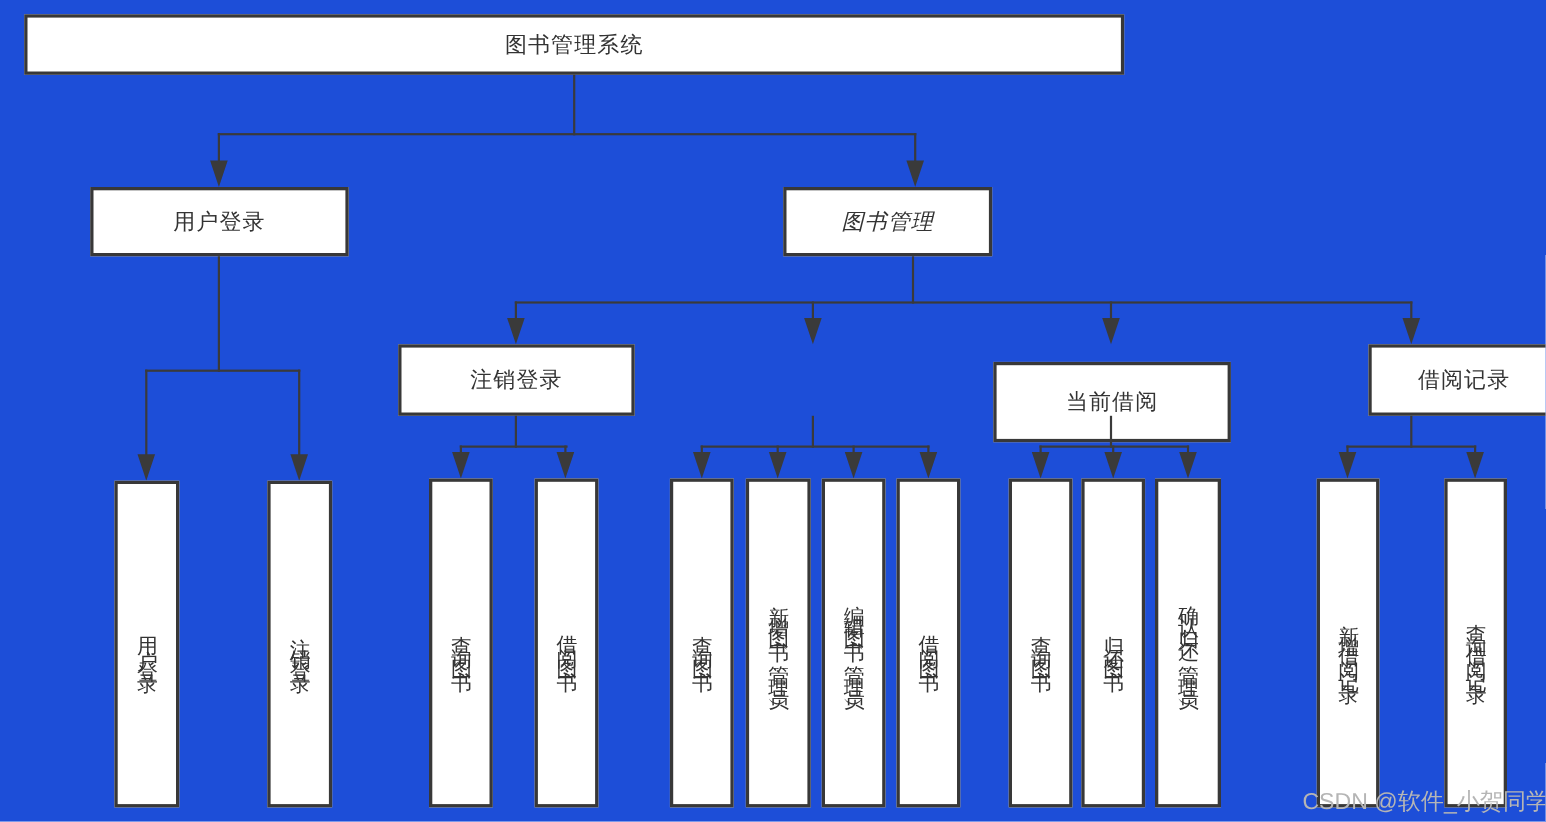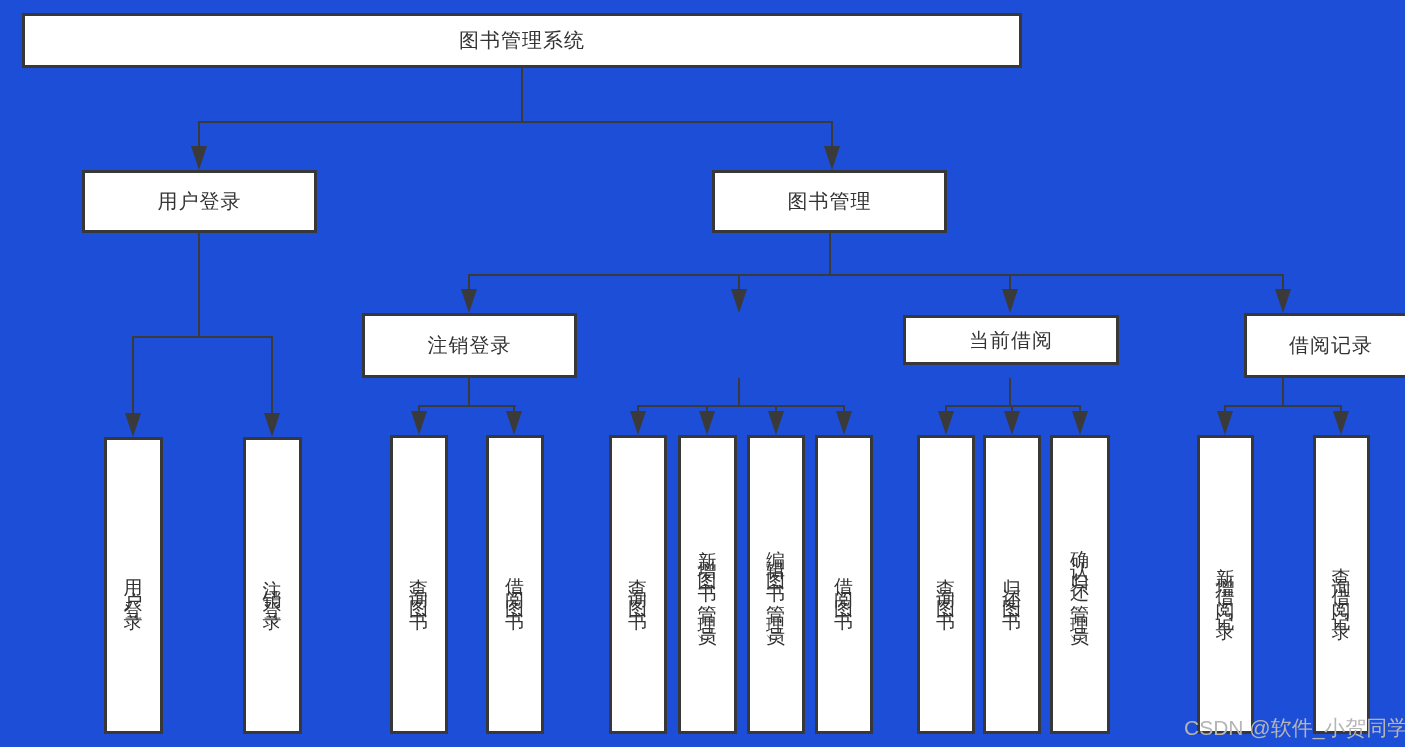--- a/index.html
+++ b/index.html
@@ -70,42 +70,42 @@
   <div class="box" style="left:22px; top:13px; width:1000px; height:55px;">图书管理系统</div>
 
   <div class="vl" style="left:521px; top:68px; height:55px;"></div>
   <div class="hl" style="left:198px; top:121px; width:635px;"></div>
   <div class="vl" style="left:198px; top:121px; height:29px;"></div>
   <div class="arr" style="left:191px; top:146px;"></div>
   <div class="vl" style="left:831px; top:121px; height:29px;"></div>
   <div class="arr" style="left:824px; top:146px;"></div>
 
   <div class="box" style="left:82px; top:170px; width:235px; height:63px;">用户登录</div>
-  <div class="box" style="left:712px; top:170px; width:235px; height:63px;">图书管理</div>
+  <div class="box" style="left:712px; top:170px; width:190px; height:63px;font-style:italic;">图书管理</div>
 
   <div class="vl" style="left:198px; top:233px; height:105px;"></div>
   <div class="hl" style="left:132px; top:336px; width:141px;"></div>
   <div class="vl" style="left:132px; top:336px; height:81px;"></div>
   <div class="arr" style="left:125px; top:413px;"></div>
   <div class="vl" style="left:271px; top:336px; height:81px;"></div>
   <div class="arr" style="left:264px; top:413px;"></div>
 
   <div class="vl" style="left:829px; top:233px; height:43px;"></div>
   <div class="hl" style="left:468px; top:274px; width:816px;"></div>
   <div class="vl" style="left:468px; top:274px; height:18px;"></div>
   <div class="arr" style="left:461px; top:289px;"></div>
   <div class="vl" style="left:738px; top:274px; height:18px;"></div>
   <div class="arr" style="left:731px; top:289px;"></div>
   <div class="vl" style="left:1009px; top:274px; height:18px;"></div>
   <div class="arr" style="left:1002px; top:289px;"></div>
   <div class="vl" style="left:1282px; top:274px; height:18px;"></div>
   <div class="arr" style="left:1275px; top:289px;"></div>
 
   <div class="box" style="left:362px; top:313px; width:215px; height:65px;">注销登录</div>
-  <div class="box" style="left:903px; top:315px; width:216px; height:50px;">当前借阅</div>
+  <div class="box" style="left:903px; top:329px; width:216px; height:73px;">当前借阅</div>
   <div class="box" style="left:1244px; top:313px; width:174px; height:65px;">借阅记录</div>
 
   <div class="vl" style="left:468px; top:378px; height:29px;"></div>
   <div class="hl" style="left:418px; top:405px; width:98px;"></div>
   <div class="vl" style="left:418px; top:405px; height:10px;"></div>
   <div class="arr" style="left:411px; top:411px;"></div>
   <div class="vl" style="left:513px; top:405px; height:10px;"></div>
   <div class="arr" style="left:506px; top:411px;"></div>
 
   <div class="vl" style="left:738px; top:378px; height:29px;"></div>

